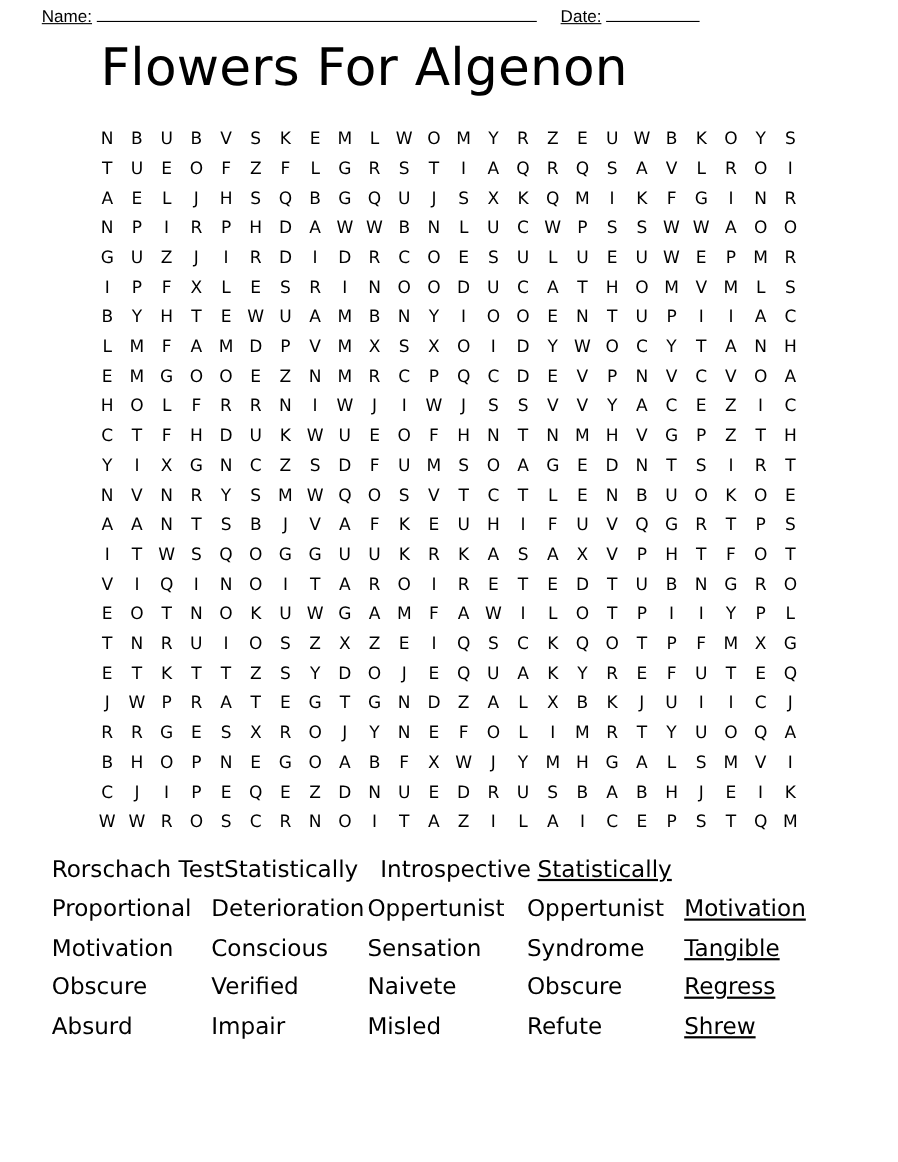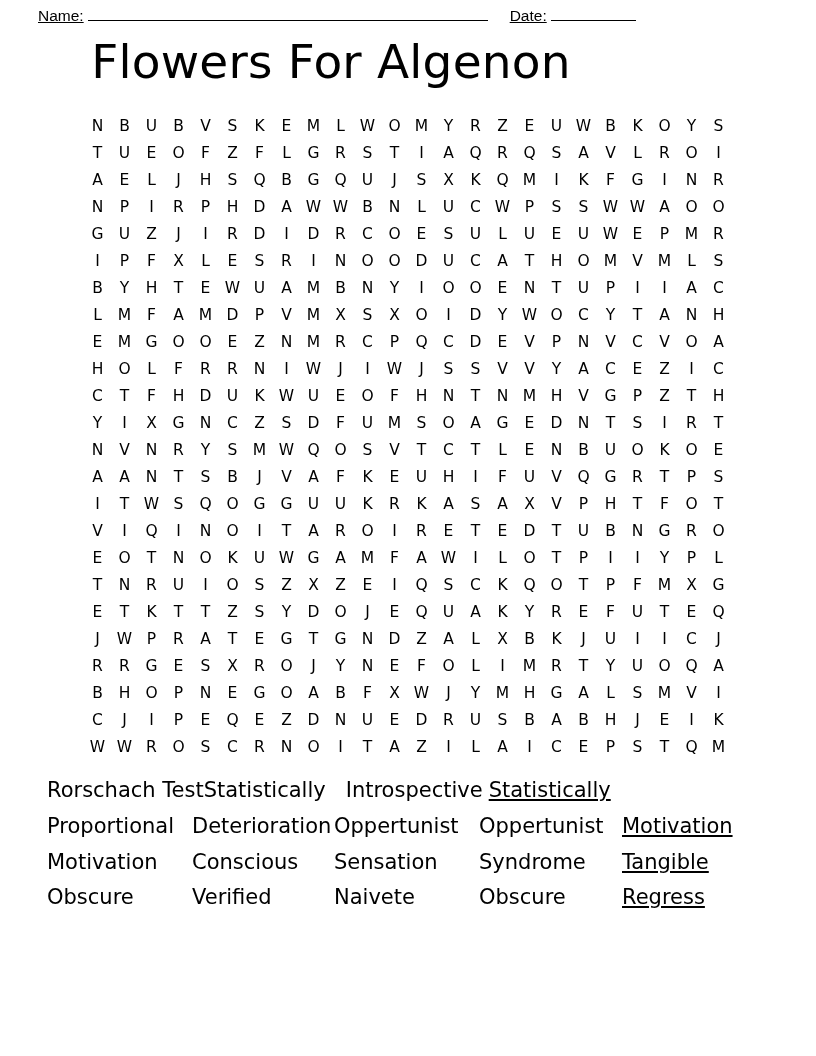--- a/index.html
+++ b/index.html
@@ -765,13 +765,20 @@
       <span class="word-item col-3">Syndrome</span>
       <span class="word-item col-4">Tangible</span>
     </div>
     <div class="word-row">
       <span class="word-item col-0">Obscure</span>
       <span class="word-item col-1">Verified</span>
       <span class="word-item col-2">Naivete</span>
       <span class="word-item col-3">Obscure</span>
       <span class="word-item col-4">Regress</span>
     </div>
+    <div class="word-row">
+      <span class="word-item col-0">Absurd</span>
+      <span class="word-item col-1">Impair</span>
+      <span class="word-item col-2">Misled</span>
+      <span class="word-item col-3">Refute</span>
+      <span class="word-item col-4">Shrew</span>
+    </div>
   </div>
 
 </body></html>

